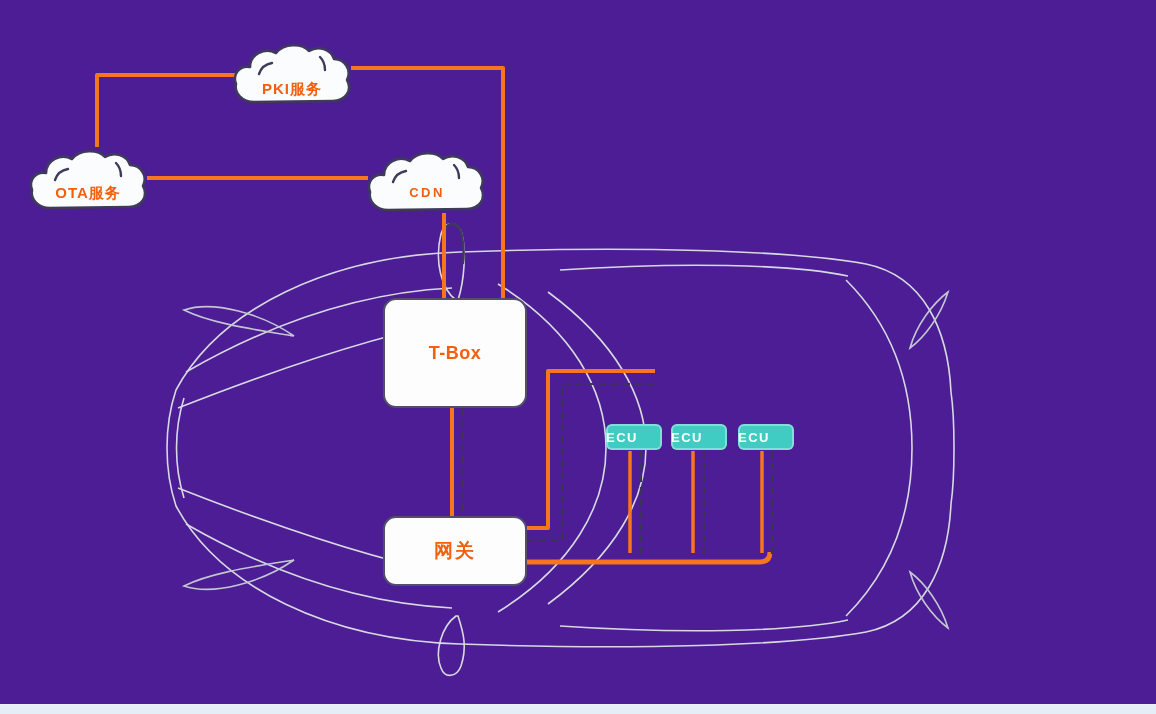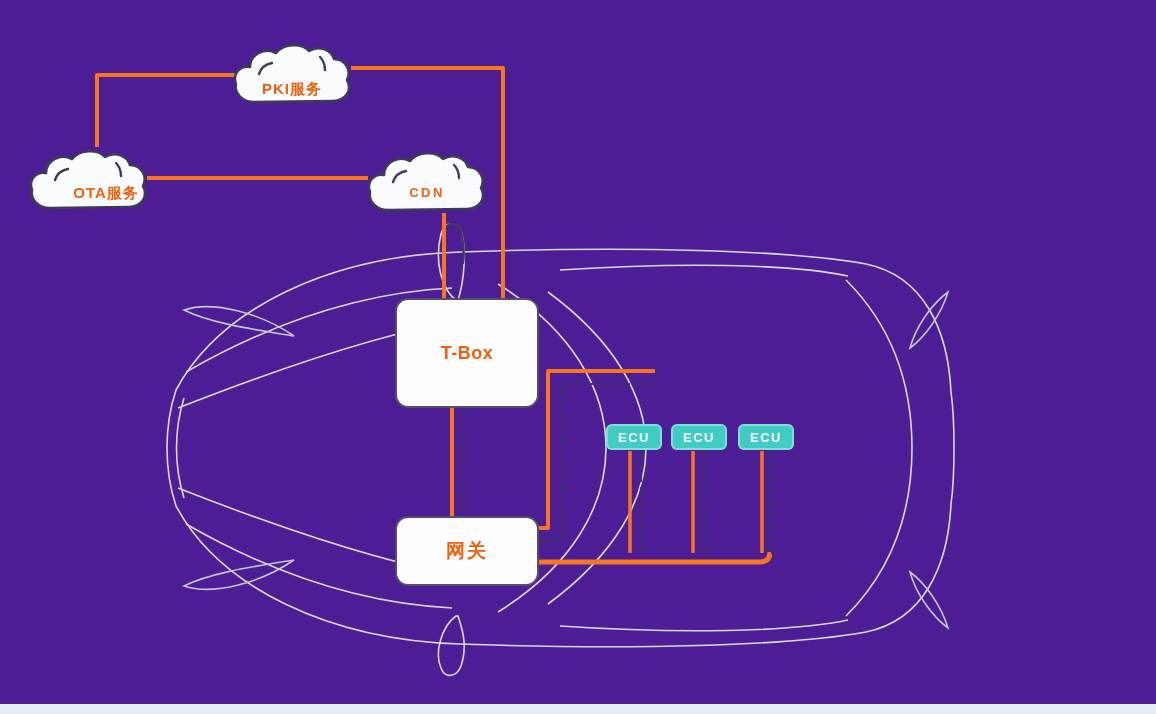--- a/index.html
+++ b/index.html
@@ -19,41 +19,41 @@
   .o-line-bus{stroke:var(--line-orange,#f5761c);stroke-width:5;fill:none;}
   .d-line{stroke:var(--dashed-navy,#3a3457);stroke-width:2.2;fill:none;stroke-dasharray:7 5;}
   .cloud-shape{stroke:var(--outline-navy,#3e3a59);stroke-width:2.6;fill:#fbfcfe;stroke-linejoin:round;stroke-linecap:round;}
   .cloud-accent{stroke:var(--outline-navy,#3e3a59);stroke-width:2.4;fill:none;stroke-linecap:round;}
   .mirror-accent{stroke:var(--outline-navy,#3e3a59);stroke-width:2.4;fill:none;stroke-linecap:round;}
 
   
   .node-box{
     position:absolute;display:flex;align-items:center;justify-content:center;
     background:#fdfdfe;border:2px solid #534e6b;border-radius:13px;
-    color:var(--label-orange,#f2600d);font-weight:bold;box-sizing:border-box;margin-left:12px;
+    color:var(--label-orange,#f2600d);font-weight:bold;box-sizing:border-box;
   }
   .node-tbox{left:383px;top:298px;width:144px;height:110px;font-size:18px;letter-spacing:.5px;}
   .node-ivi{left:655px;top:299px;width:143px;height:109px;font-size:19px;letter-spacing:1px;}
   .node-gateway{left:383px;top:516px;width:144px;height:70px;font-size:19px;letter-spacing:2px;}
 
   .ecu-chip{
     position:absolute;top:424px;width:56px;height:26px;box-sizing:border-box;
-    display:flex;align-items:center;justify-content:center;
+    display:flex;align-items:center;justify-content:flex-start;
     background:var(--ecu-teal,#40ccc3);border-radius:6px;
     box-shadow:0 0 0 2px rgba(255,255,255,.35) inset;
     color:#ffffff;font-weight:bold;font-size:13px;letter-spacing:1.5px;
   }
   .ecu-1{left:606px;} .ecu-2{left:671px;} .ecu-3{left:738px;}
 
   .cloud-label{
     position:absolute;width:122px;text-align:center;
     color:var(--label-orange,#f2600d);font-weight:bold;font-size:15px;letter-spacing:1px;
   }
   .lbl-pki{left:231px;top:80px;}
-  .lbl-ota{left:45px;top:184px;}
+  .lbl-ota{left:27px;top:184px;}
   .lbl-cdn{left:366px;top:185px;letter-spacing:2.5px;font-size:13px;}
 
   .bottom-strip{
     position:absolute;left:0;right:0;bottom:0;height:9px;
     background:#e5edf7;border-top:1px solid #eef3fa;
   }
 </style>
 </head>
 <body>
 

